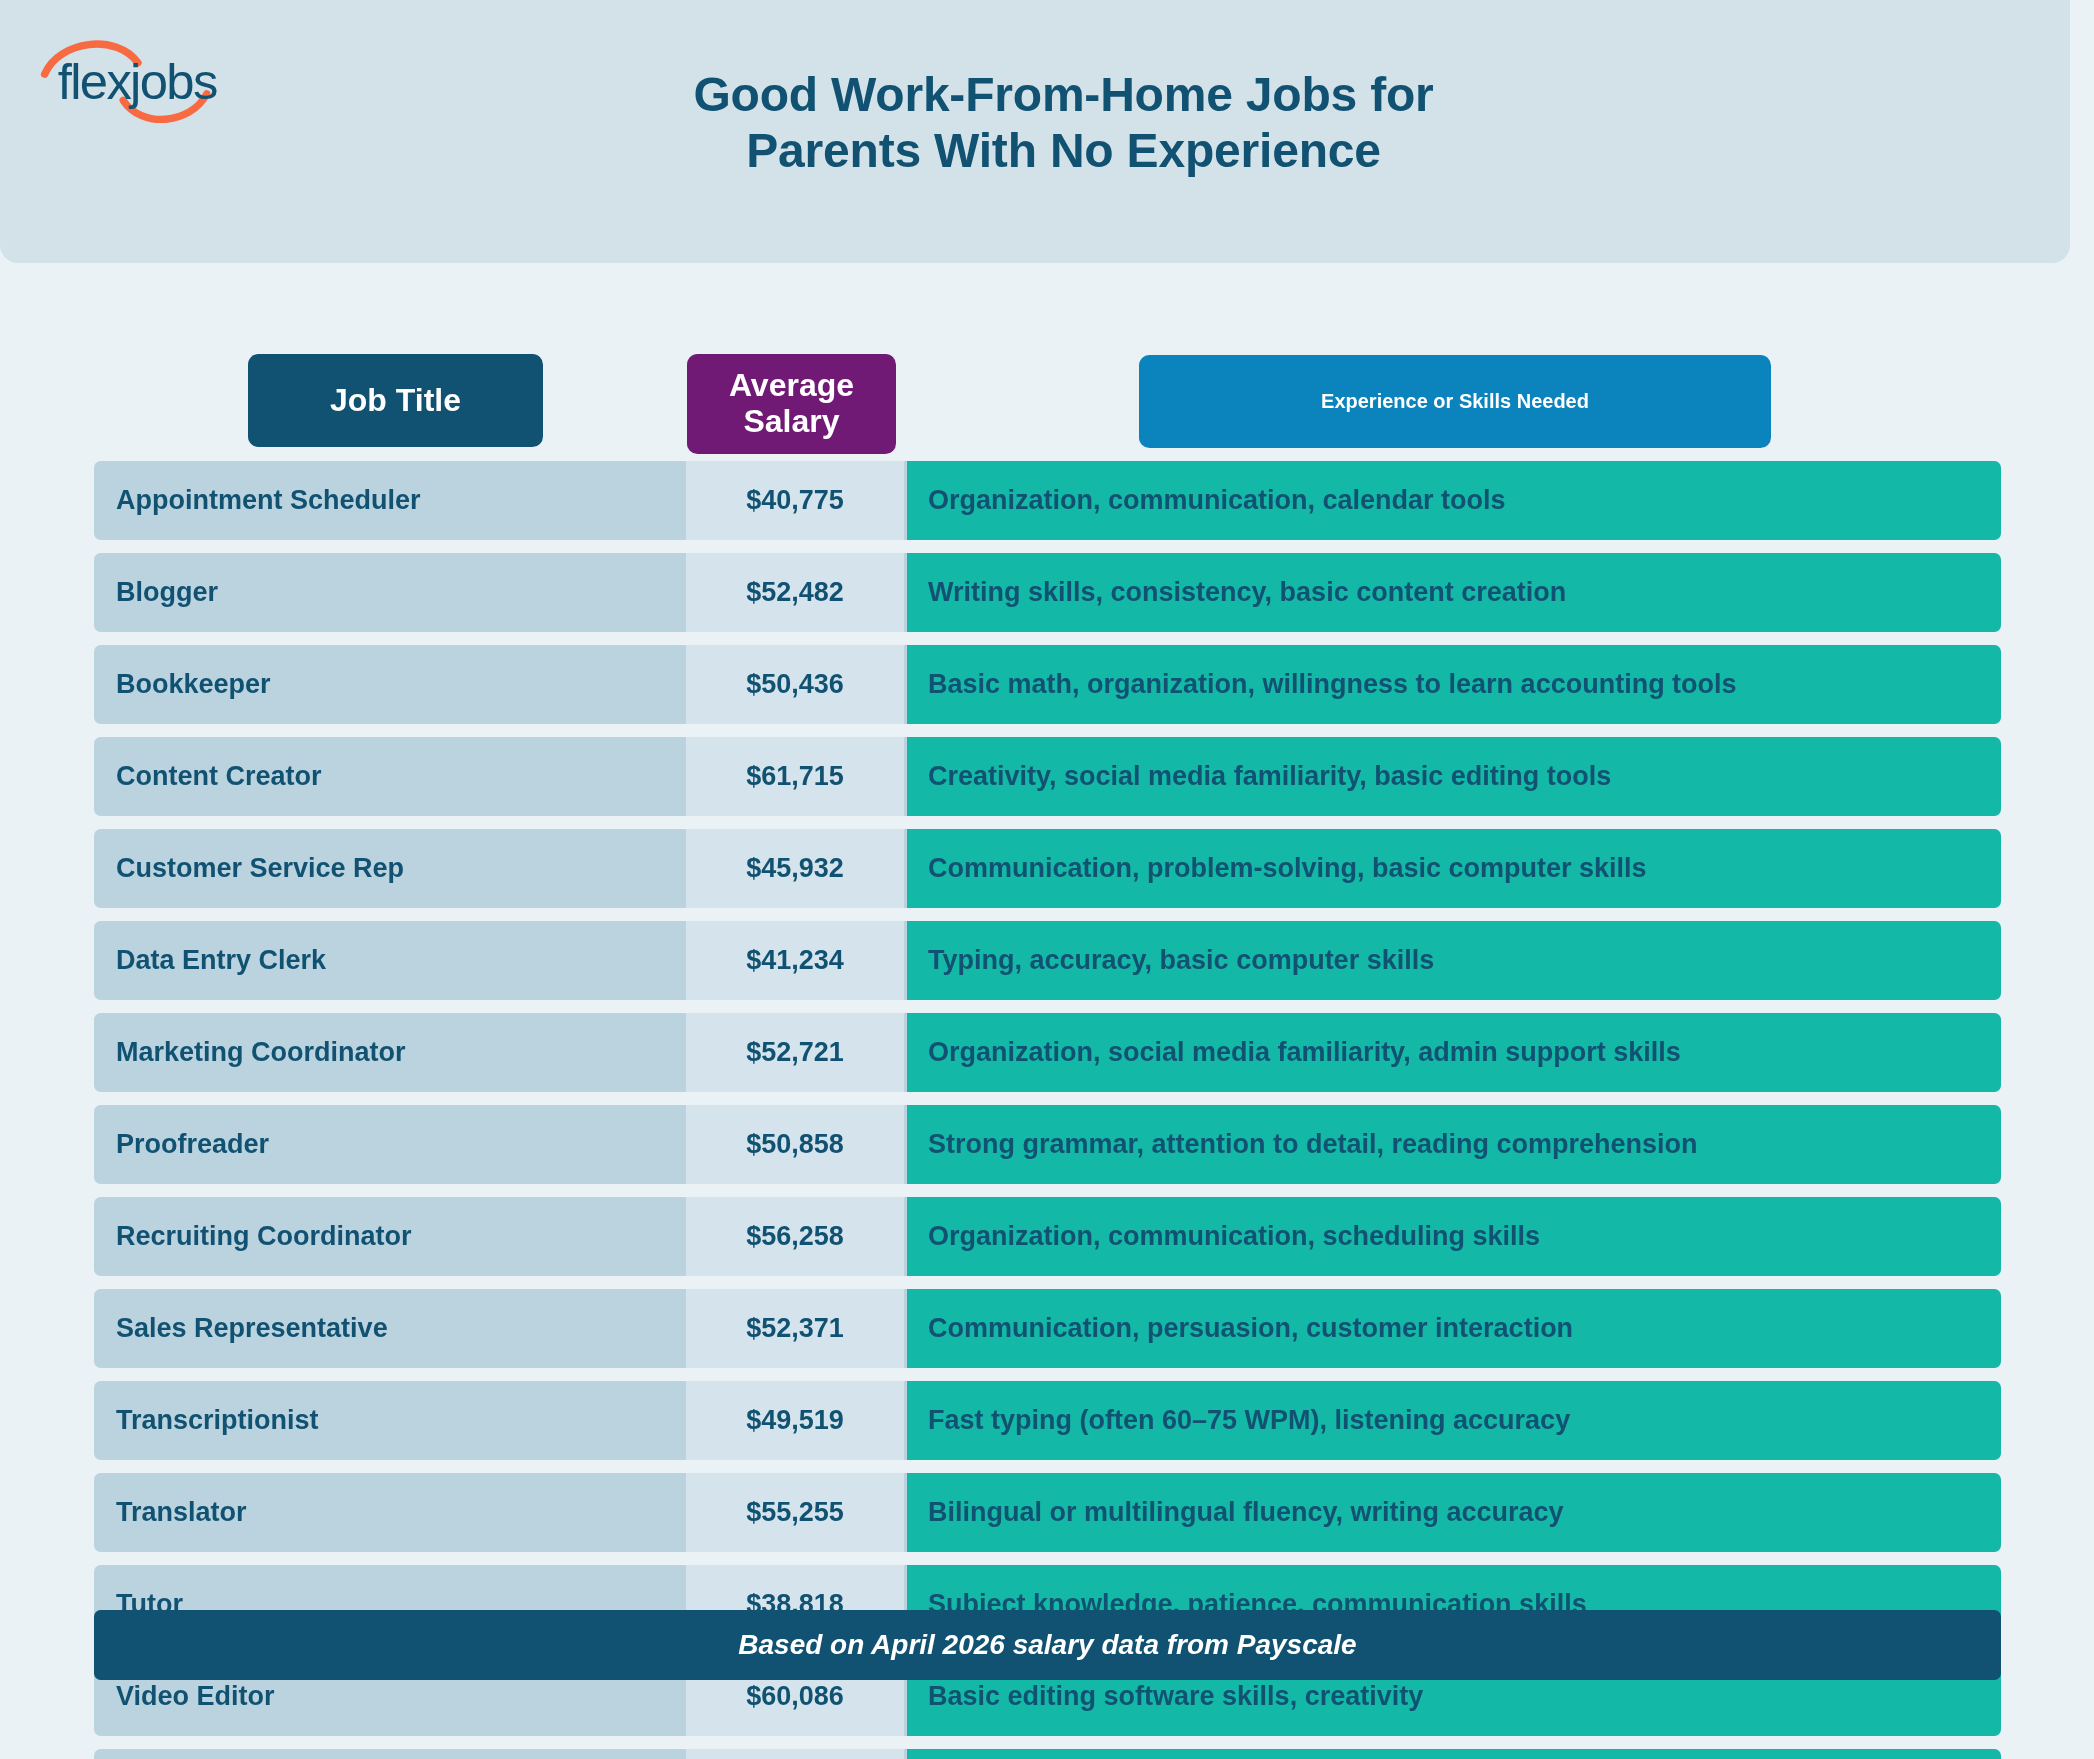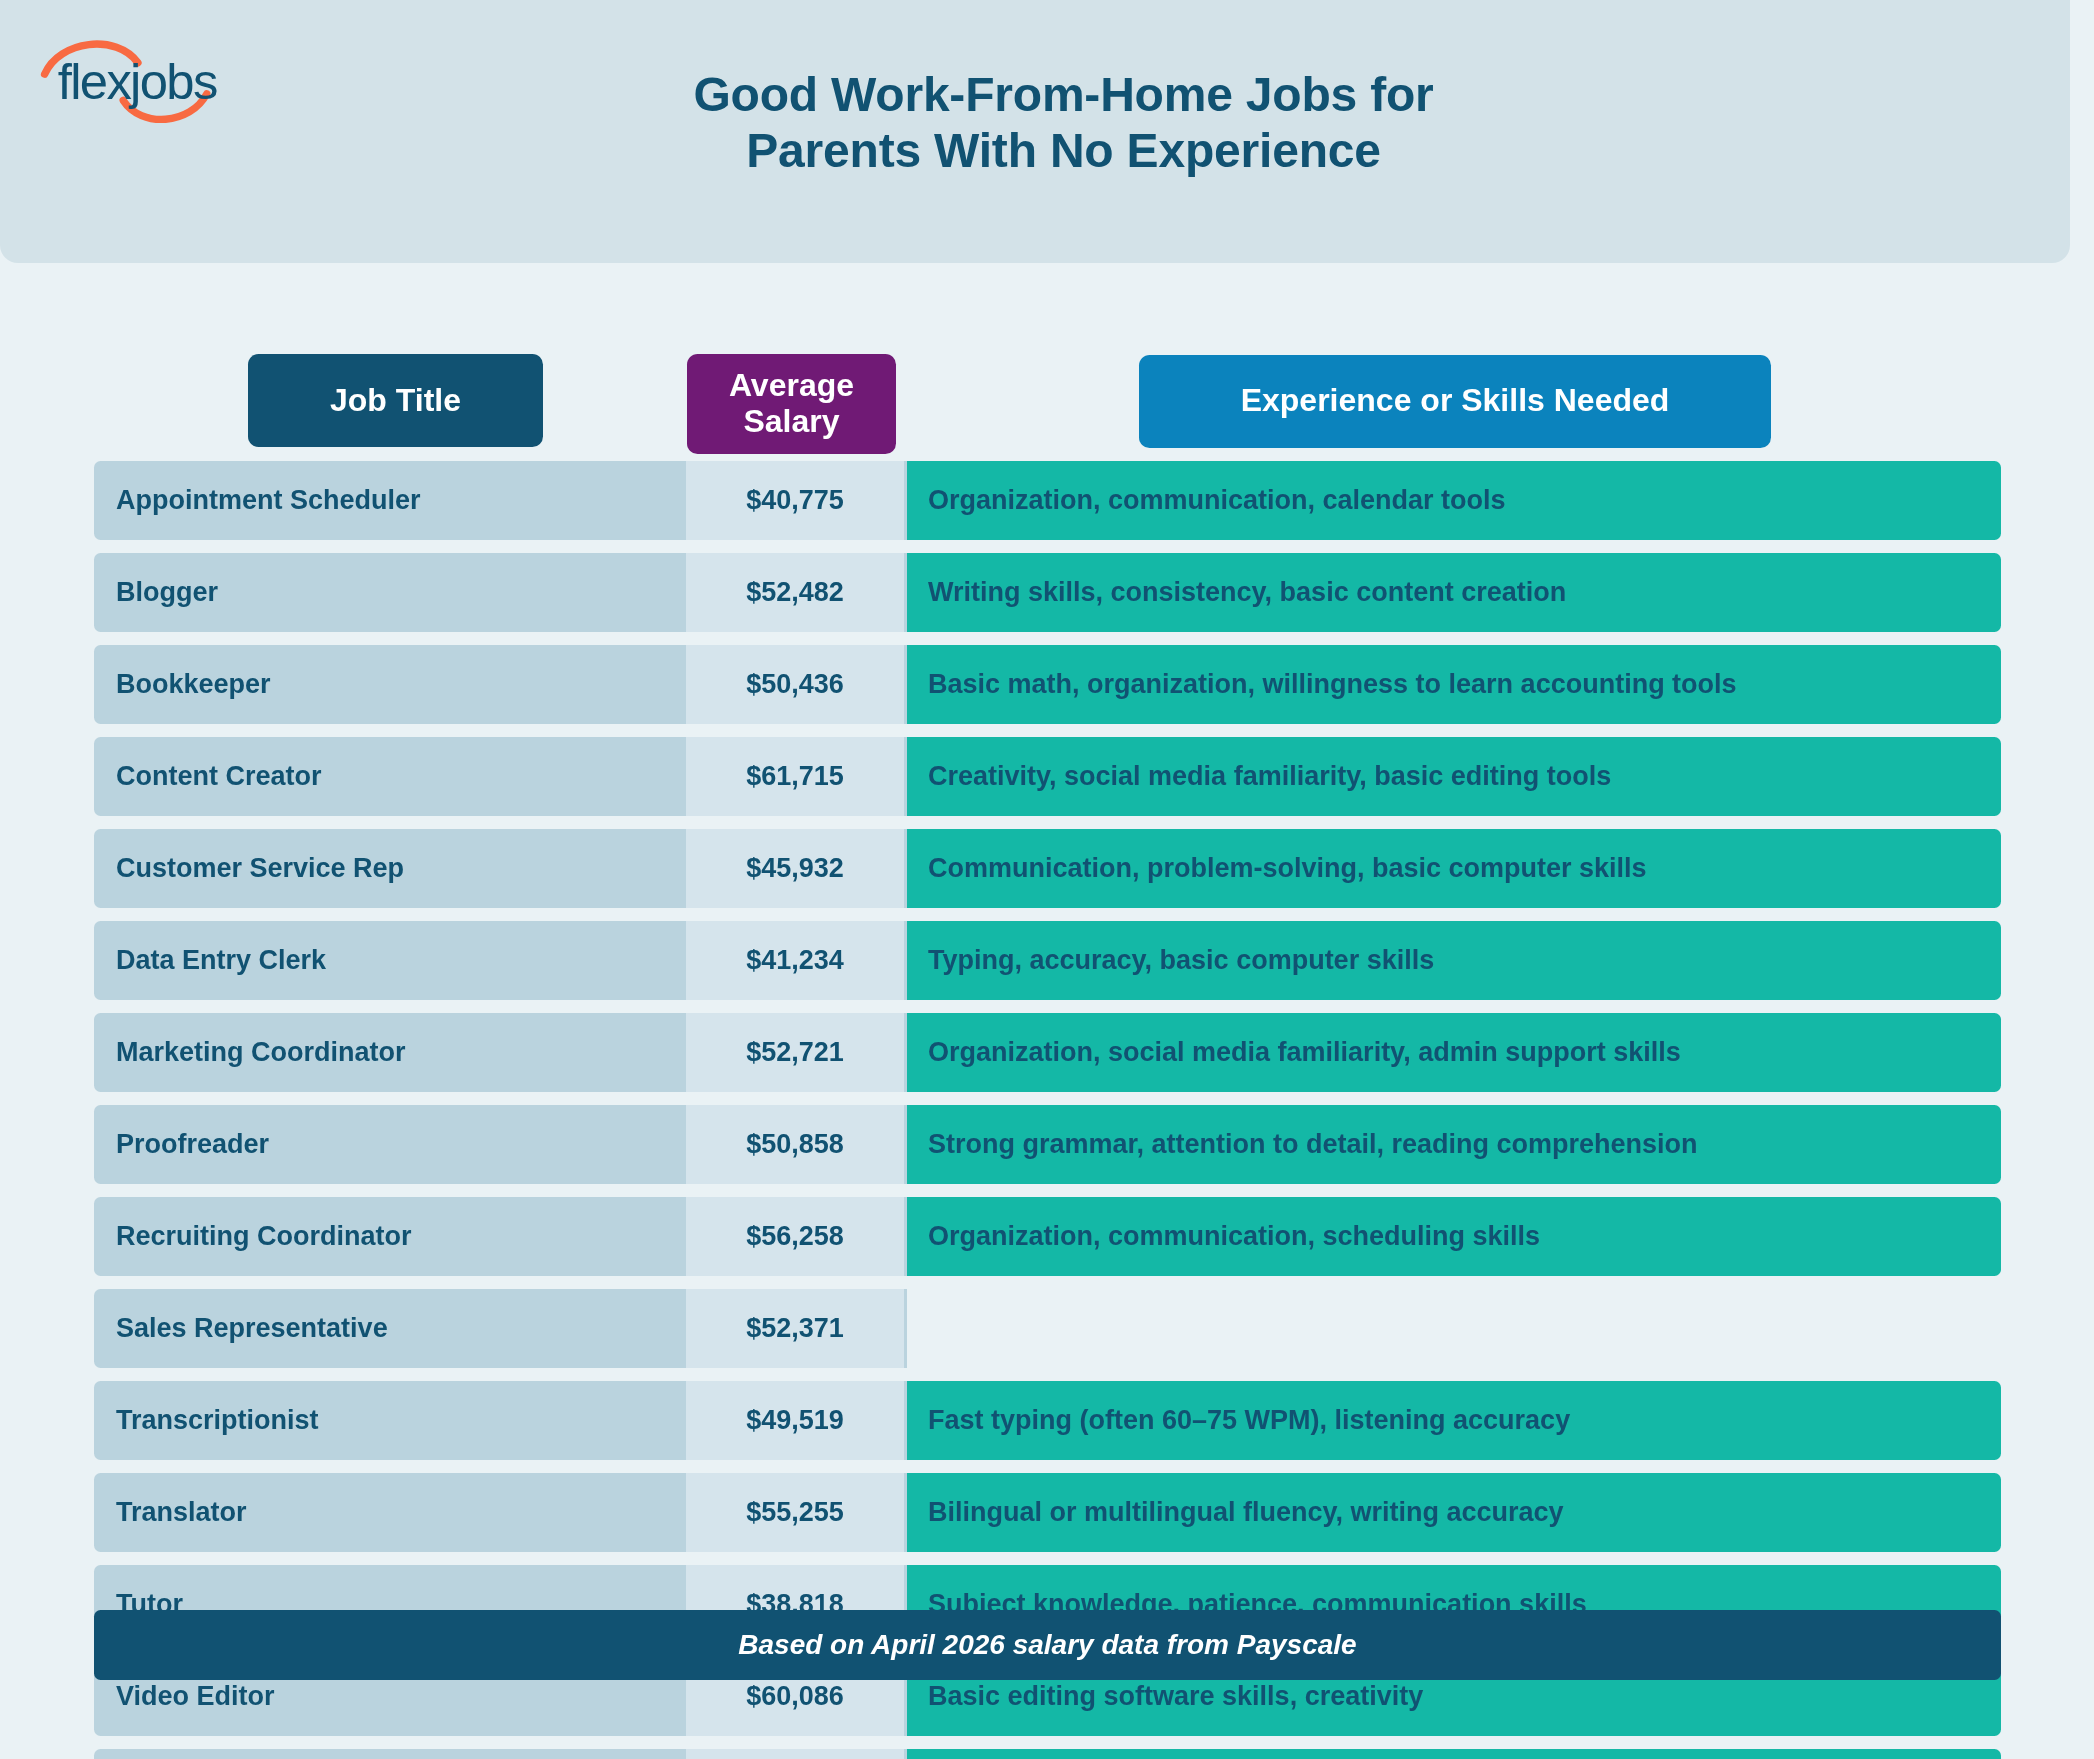--- a/index.html
+++ b/index.html
@@ -74,21 +74,21 @@
     left: 687px; top: 0;
     width: 209px; height: 100px;
     background: #701a75;
     font-size: 32px;
   }
 
   #pill-skills {
     left: 1139px; top: 0.8px;
     width: 632px; height: 93px;
     background: #0b83bd;
-    font-size: 32px;
+    font-size: 20px;
   }
 
   
   #table {
     position: absolute;
     left: 94px; top: 448px;
     width: 1907px;
   }
 
   .row {
@@ -238,20 +238,21 @@
       <div class="cell-skills">Strong grammar, attention to detail, reading comprehension</div>
     </div>
     <div class="row">
       <div class="cell-job">Recruiting Coordinator</div>
       <div class="cell-salary">$56,258</div>
       <div class="cell-skills">Organization, communication, scheduling skills</div>
     </div>
     <div class="row">
       <div class="cell-job">Sales Representative</div>
       <div class="cell-salary">$52,371</div>
+      <div class="cell-skills">Communication, persuasion, customer interaction</div>
     </div>
     <div class="row">
       <div class="cell-job">Transcriptionist</div>
       <div class="cell-salary">$49,519</div>
       <div class="cell-skills">Fast typing (often 60–75 WPM), listening accuracy</div>
     </div>
     <div class="row">
       <div class="cell-job">Translator</div>
       <div class="cell-salary">$55,255</div>
       <div class="cell-skills">Bilingual or multilingual fluency, writing accuracy</div>

